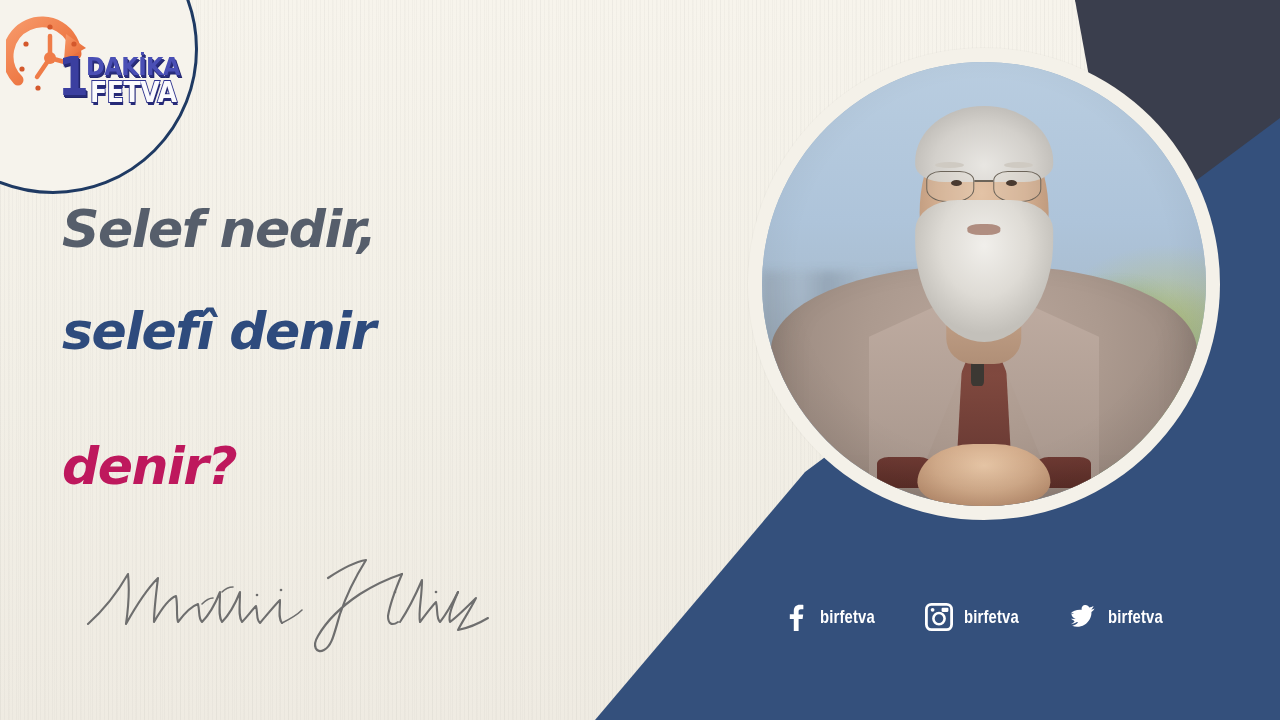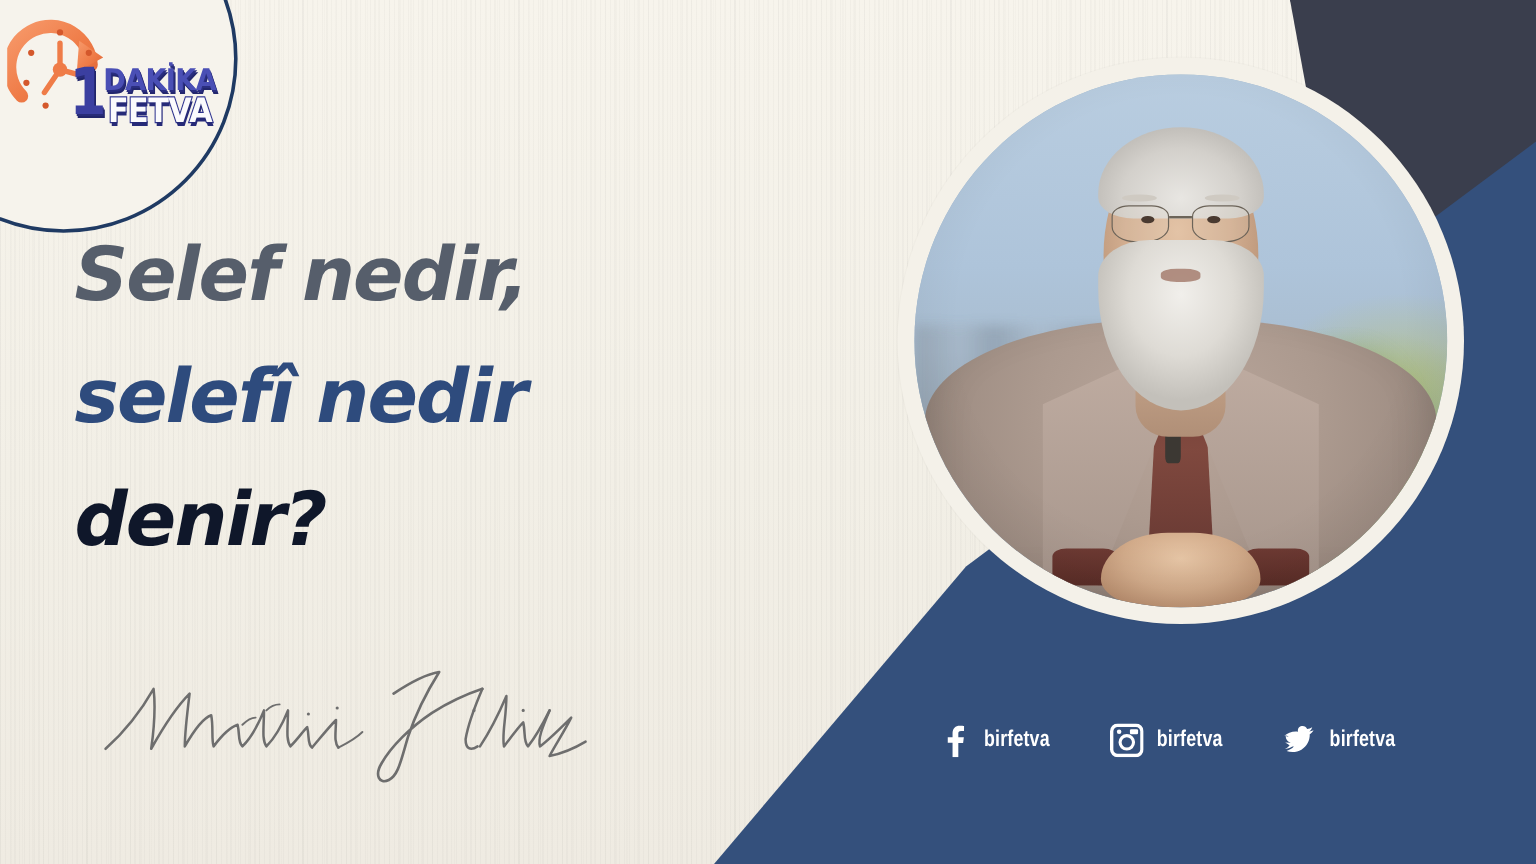--- a/index.html
+++ b/index.html
@@ -275,28 +275,28 @@
   
   .headline {
     position:absolute; left:62px; top:178px;
     z-index:9;
     width:620px;
   }
   .hl-line {
     font-family:"DejaVu Sans", sans-serif;
     font-weight:bold;
     font-style:italic;
-    font-size:62px;
+    font-size:52px;
     line-height:102px;
     letter-spacing:-1.5px;
     white-space:nowrap;
   }
   .hl-1 { color:#565e6b; }
   .hl-2 { color:#2e4b7d; }
-  .hl-3 { color:#0f172a; }
+  .hl-3 { color:#be185d;margin-top:33px; }
 
   
   .signature {
     position:absolute; left:84px; top:548px;
     z-index:9;
     width:420px; height:108px;
   }
   .sig-svg { width:100%; height:100%; overflow:visible; }
 
   
@@ -397,21 +397,21 @@
     </svg>
     <div class="logo-text">
       <div class="lt-1">1</div>
       <div class="lt-dakika">DAKİKA</div>
       <div class="lt-fetva">FETVA</div>
     </div>
   </div>
 
   <div class="headline">
     <div class="hl-line hl-1">Selef nedir,</div>
-    <div class="hl-line hl-2">selefî nedir</div>
+    <div class="hl-line hl-2">selefî denir</div>
     <div class="hl-line hl-3">denir?</div>
   </div>
 
   <div class="signature">
     <svg class="sig-svg" viewBox="0 0 420 108">
       <g fill="none" stroke="#6e6e6e" stroke-linecap="round" stroke-linejoin="round">
 
         <path d="M4,76 C24,58 36,40 44,26 C46,44 44,62 42,76 C52,58 64,40 74,30 C72,46 70,62 70,74
                  C78,60 86,50 92,48 C94,58 92,68 94,74 C100,66 108,58 114,56 C116,64 114,70 118,74
                  C126,66 132,54 136,44 C136,58 134,68 138,74 C146,66 152,54 156,44

